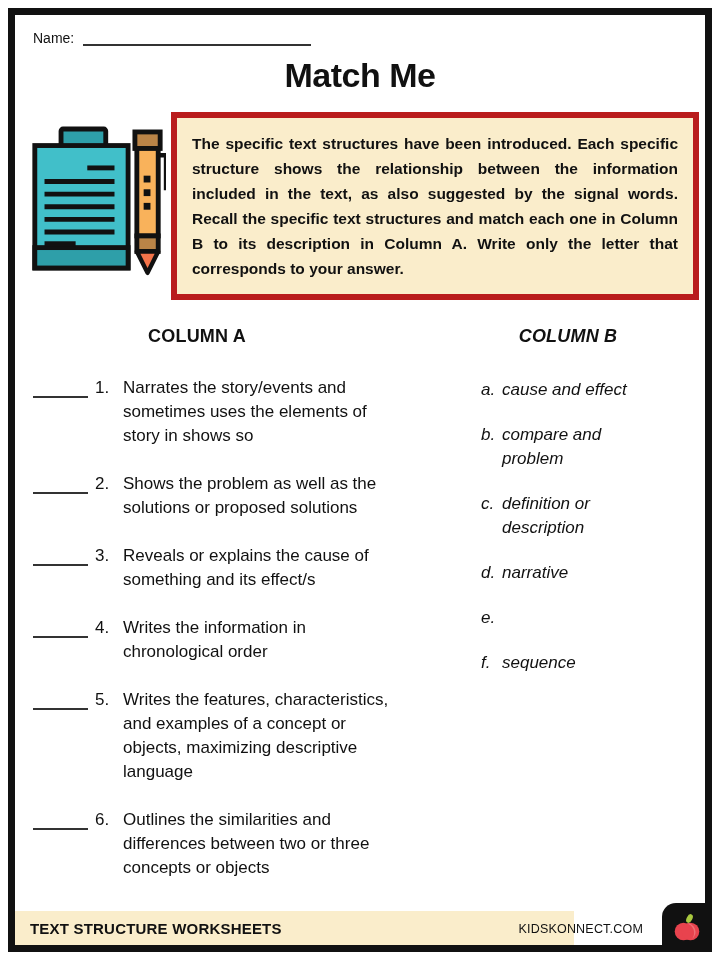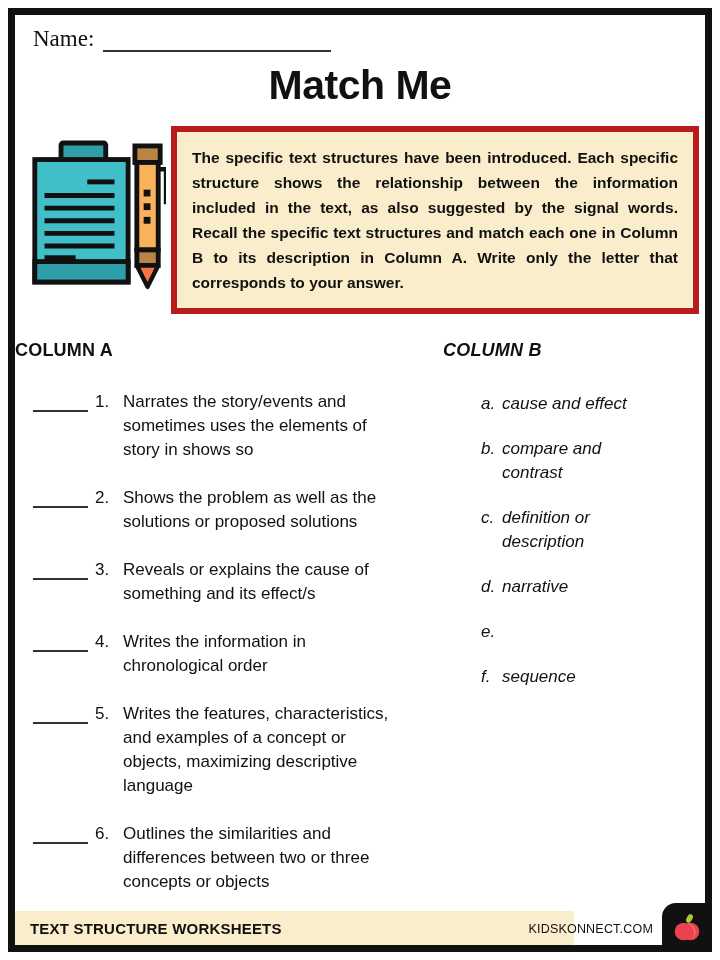--- a/index.html
+++ b/index.html
@@ -16,35 +16,34 @@
     inset: 8px;
     border: 7px solid var(--ink, #111111);
     background: #fff;
     box-sizing: border-box;
   }
   
   .name-row {
     margin: 11px 0 0 18px;
     display: flex;
     align-items: flex-end;
-    font-size: 23px;
-    font-family: Liberation Serif, serif;
+    font-size: 14px;
   }
   .name-line {
     display: inline-block;
     width: 228px;
     height: 18px;
     margin-left: 9px;
     border-bottom: 2px solid #333;
   }
   
   .title {
     margin: 10px 0 16px 0;
     text-align: center;
-    font-size: 41px;
+    font-size: 34px;
     font-weight: 700;
     letter-spacing: -0.5px;
   }
   
   .intro-row {
     margin: 17px 0 0 13px;
     display: flex;
     align-items: flex-start;
     gap: 5px;
   }
@@ -60,20 +59,21 @@
     line-height: 25px;
     text-align: justify;
   }
   
   .columns { display: flex; margin-top: 26px; }
   .col-a { width: 428px; flex: 0 0 auto; }
   .col-b { flex: 1 1 auto; font-style: italic; }
   .col-header {
     font-size: 18px;
     font-weight: 700;
+    text-align: center;
     letter-spacing: 0.2px;
   }
   .col-a .col-header { width: 364px; }
   .col-b .col-header { width: 250px; }
   .items-a { margin-top: 29px; }
   .item-a {
     display: flex;
     align-items: flex-start;
     margin-bottom: 24px;
     font-size: 17px;
@@ -116,21 +116,21 @@
     display: flex;
     align-items: center;
     padding-left: 15px;
     box-sizing: border-box;
     font-size: 15px;
     font-weight: 700;
     letter-spacing: 0.2px;
   }
   .footer-site {
     position: absolute;
-    right: 52px;
+    right: 62px;
     bottom: 9px;
     font-size: 12.5px;
     letter-spacing: 0.2px;
   }
   .footer-logo {
     position: absolute;
     right: -7px;
     bottom: -7px;
     width: 50px;
     height: 49px;
@@ -236,21 +236,21 @@
     <div class="col-b">
       <div class="col-header">COLUMN B</div>
       <div class="items-b">
         <div class="item-b">
           <span class="letter">a.</span>
           <div class="item-text">cause and effect</div>
         </div>
         <div class="item-b">
           <span class="letter">b.</span>
           <div class="item-text">compare and
-contrast</div>
+problem</div>
         </div>
         <div class="item-b">
           <span class="letter">c.</span>
           <div class="item-text">definition or
 description</div>
         </div>
         <div class="item-b">
           <span class="letter">d.</span>
           <div class="item-text">narrative</div>
         </div>

